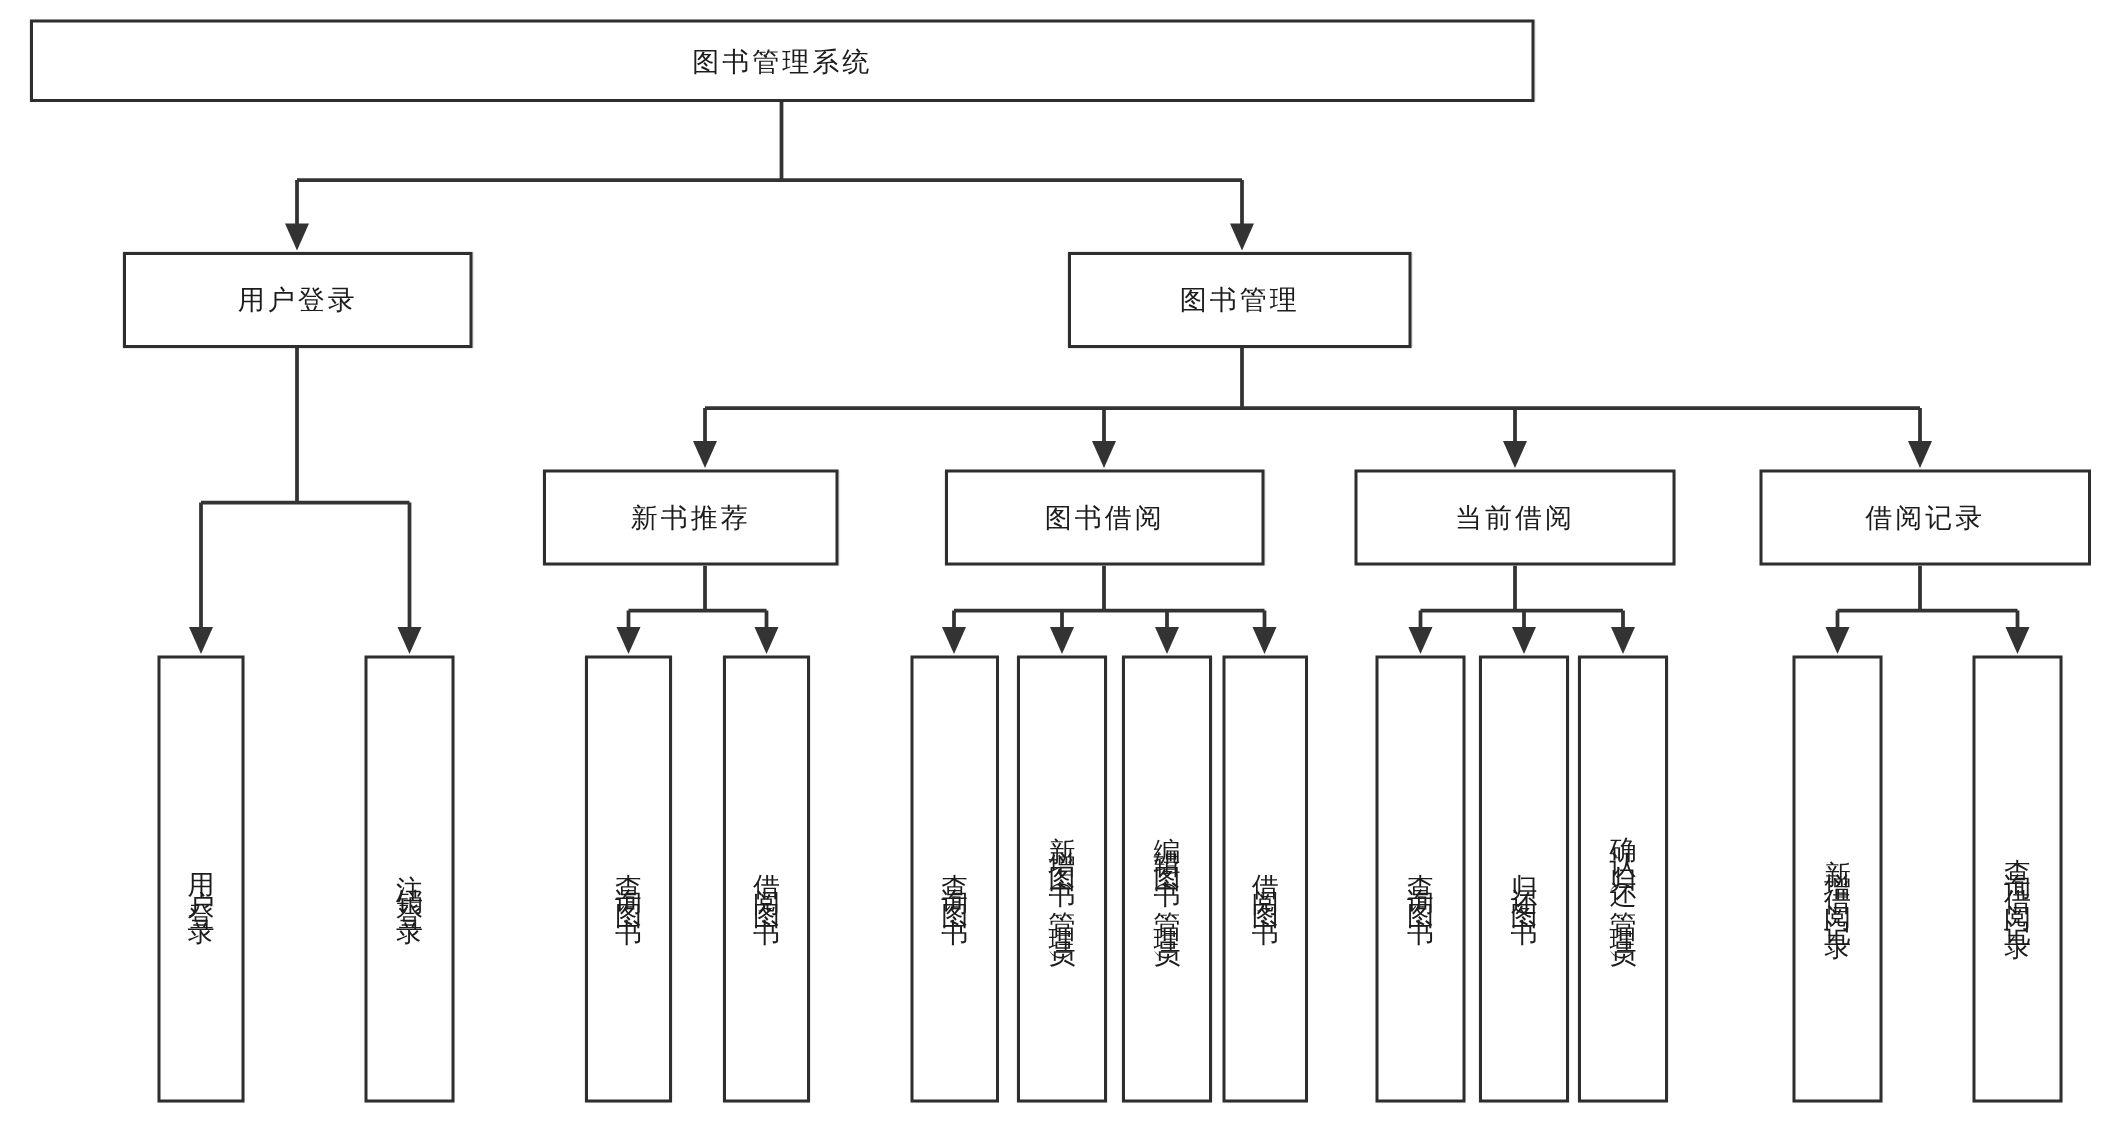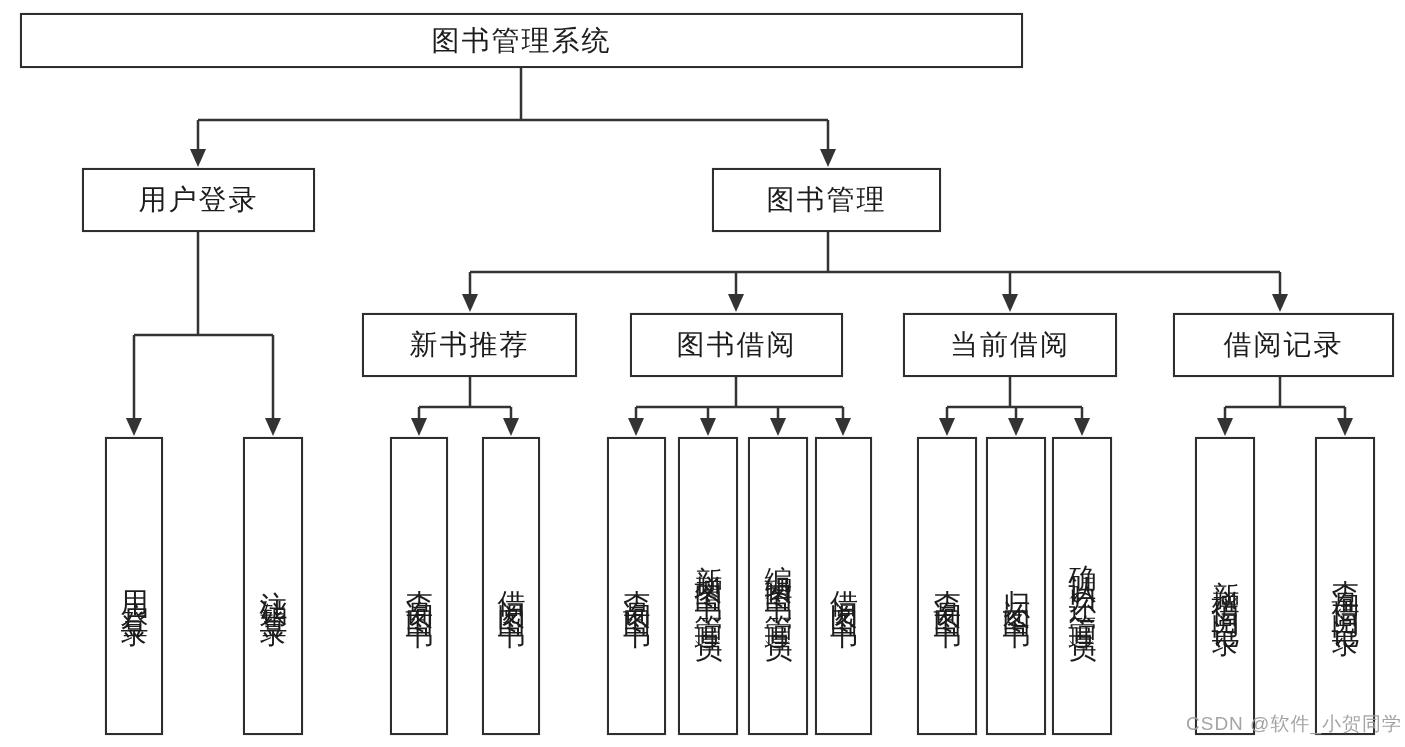--- a/index.html
+++ b/index.html
@@ -18,21 +18,21 @@
   }
   .box {
     position: absolute;
     box-sizing: border-box;
     background: #ffffff;
     border: 2.5px solid #2e2e2e;
     display: flex;
     align-items: center;
     justify-content: center;
     color: #1c1c1c;
-    font-size: 28px;
+    font-size: 18px;
     letter-spacing: 2px;
     z-index: 2;
     box-shadow: 0 0 1px rgba(0,0,0,0.35);
   }
   .box.v {
     writing-mode: vertical-rl;
     letter-spacing: 10px;
     line-height: 1;
     padding-top: 4px;
   }
@@ -93,21 +93,21 @@
       <use href="#arr" x="1225" y="436"></use>
       <use href="#arr" x="1345" y="436"></use>
     </g>
   </svg>
 
   <div class="box h" style="left:20px; top:13px; width:1003px; height:55px">图书管理系统</div>
 
   <div class="box h" style="left:82px; top:168px; width:233px; height:64px">用户登录</div>
   <div class="box h" style="left:712px; top:168px; width:229px; height:64px">图书管理</div>
 
-  <div class="box h" style="left:362px; top:313px; width:215px; height:64px">新书推荐</div>
+  <div class="box h" style="left:362px; top:313px; width:197px; height:64px">新书推荐</div>
   <div class="box h" style="left:903px; top:313px; width:214px; height:64px">当前借阅</div>
   <div class="box h" style="left:630px; top:313px; width:213px; height:64px">图书借阅</div>
   <div class="box h" style="left:1173px; top:313px; width:221px; height:64px">借阅记录</div>
 
   <div class="box v" style="left:105px; top:437px; width:58px; height:298px">用户登录</div>
   <div class="box v" style="left:243px; top:437px; width:60px; height:298px">注销登录</div>
 
   <div class="box v" style="left:390px; top:437px; width:58px; height:298px">查询图书</div>
   <div class="box v" style="left:482px; top:437px; width:58px; height:298px">借阅图书</div>
 
@@ -116,15 +116,14 @@
   <div class="box v" style="left:748px; top:437px; width:60px; height:298px">编辑图书（管理员）</div>
   <div class="box v" style="left:815px; top:437px; width:57px; height:298px">借阅图书</div>
 
   <div class="box v" style="left:917px; top:437px; width:60px; height:298px">查询图书</div>
   <div class="box v" style="left:986px; top:437px; width:60px; height:298px">归还图书</div>
   <div class="box v" style="left:1052px; top:437px; width:60px; height:298px">确认归还（管理员）</div>
 
   <div class="box v" style="left:1195px; top:437px; width:60px; height:298px">新增借阅记录</div>
   <div class="box v" style="left:1315px; top:437px; width:60px; height:298px">查询借阅记录</div>
 
-  <div class="watermark">CSDN @软件_小贺同学</div>
 
 </div>
 
 </body></html>

